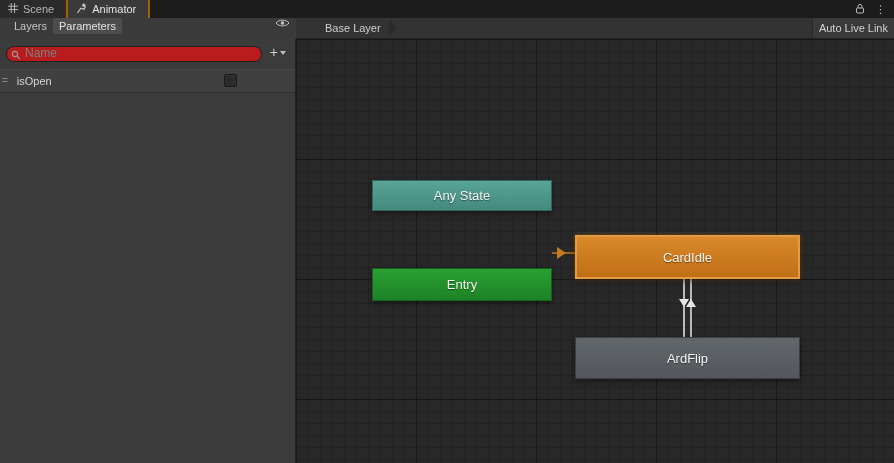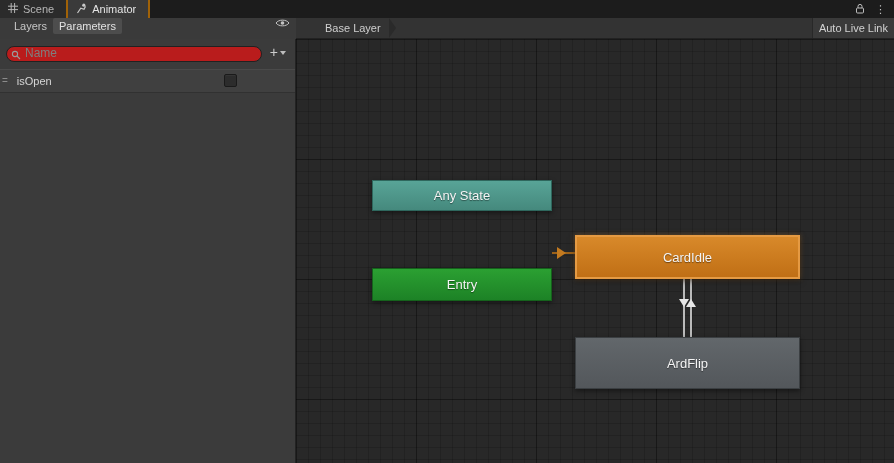--- a/index.html
+++ b/index.html
@@ -114,21 +114,21 @@
     border: 1px solid #15621c;
     margin-top: 32px;
   }
   .node-cardidle {
     left: 279px; top: 196px; width: 225px; height: 44px;
     background: linear-gradient(#d8892a, #c06f15);
     border: 2px solid #e59a43;
     box-shadow: 0 2px 6px rgba(0,0,0,0.5), 0 0 5px rgba(229,154,67,0.45);
   }
   .node-ardflip {
-    left: 279px; top: 298px; width: 225px; height: 52px;
+    left: 279px; top: 298px; width: 225px; height: 42px;
     background: linear-gradient(#62676b, #53575b);
     border: 1px solid #3b3f42;
   }
 
   
   .trans-entry-line { position: absolute; left: 256px; top: 213px; width: 23px; height: 2px; background: #9c621a; }
   .trans-entry-arrow {
     position: absolute; left: 261px; top: 208px; width: 0; height: 0;
     border-left: 9px solid #c27a20; border-top: 6px solid transparent; border-bottom: 6px solid transparent;
   }

